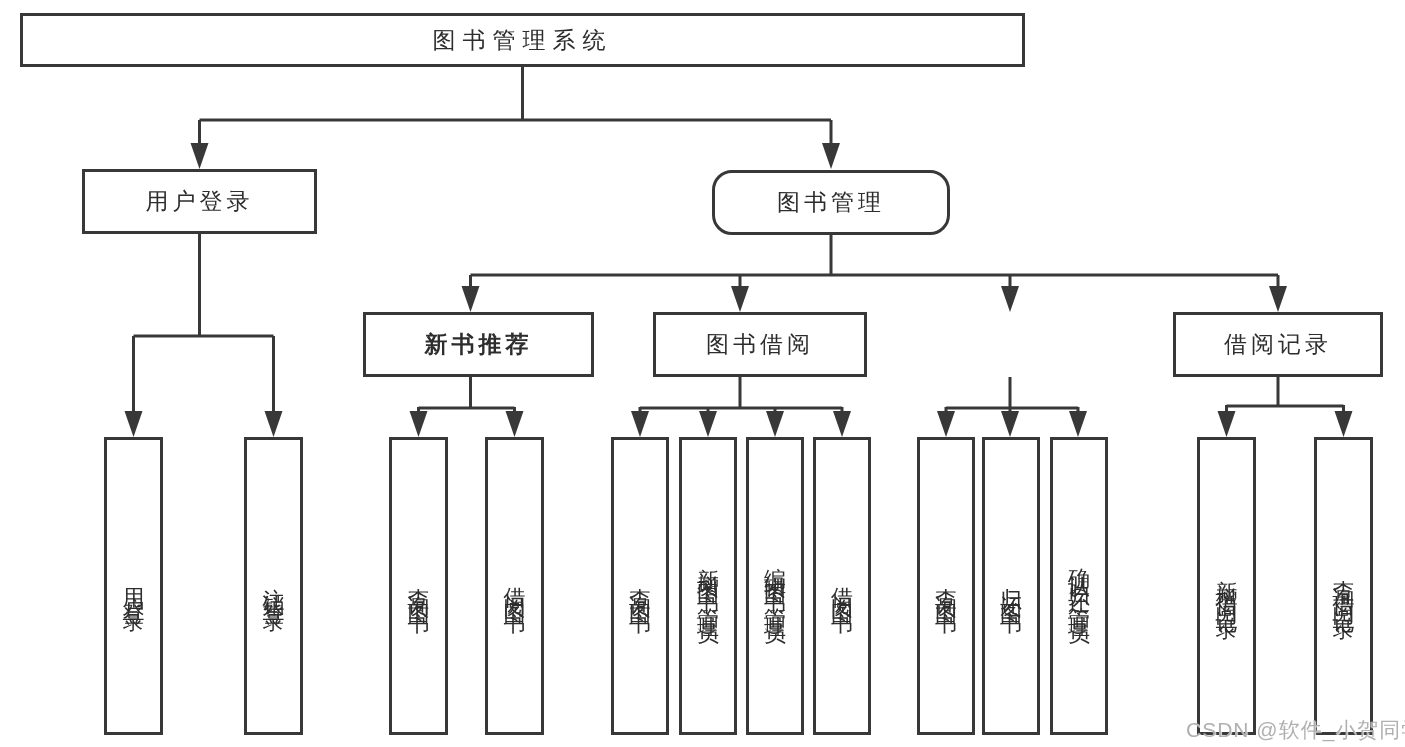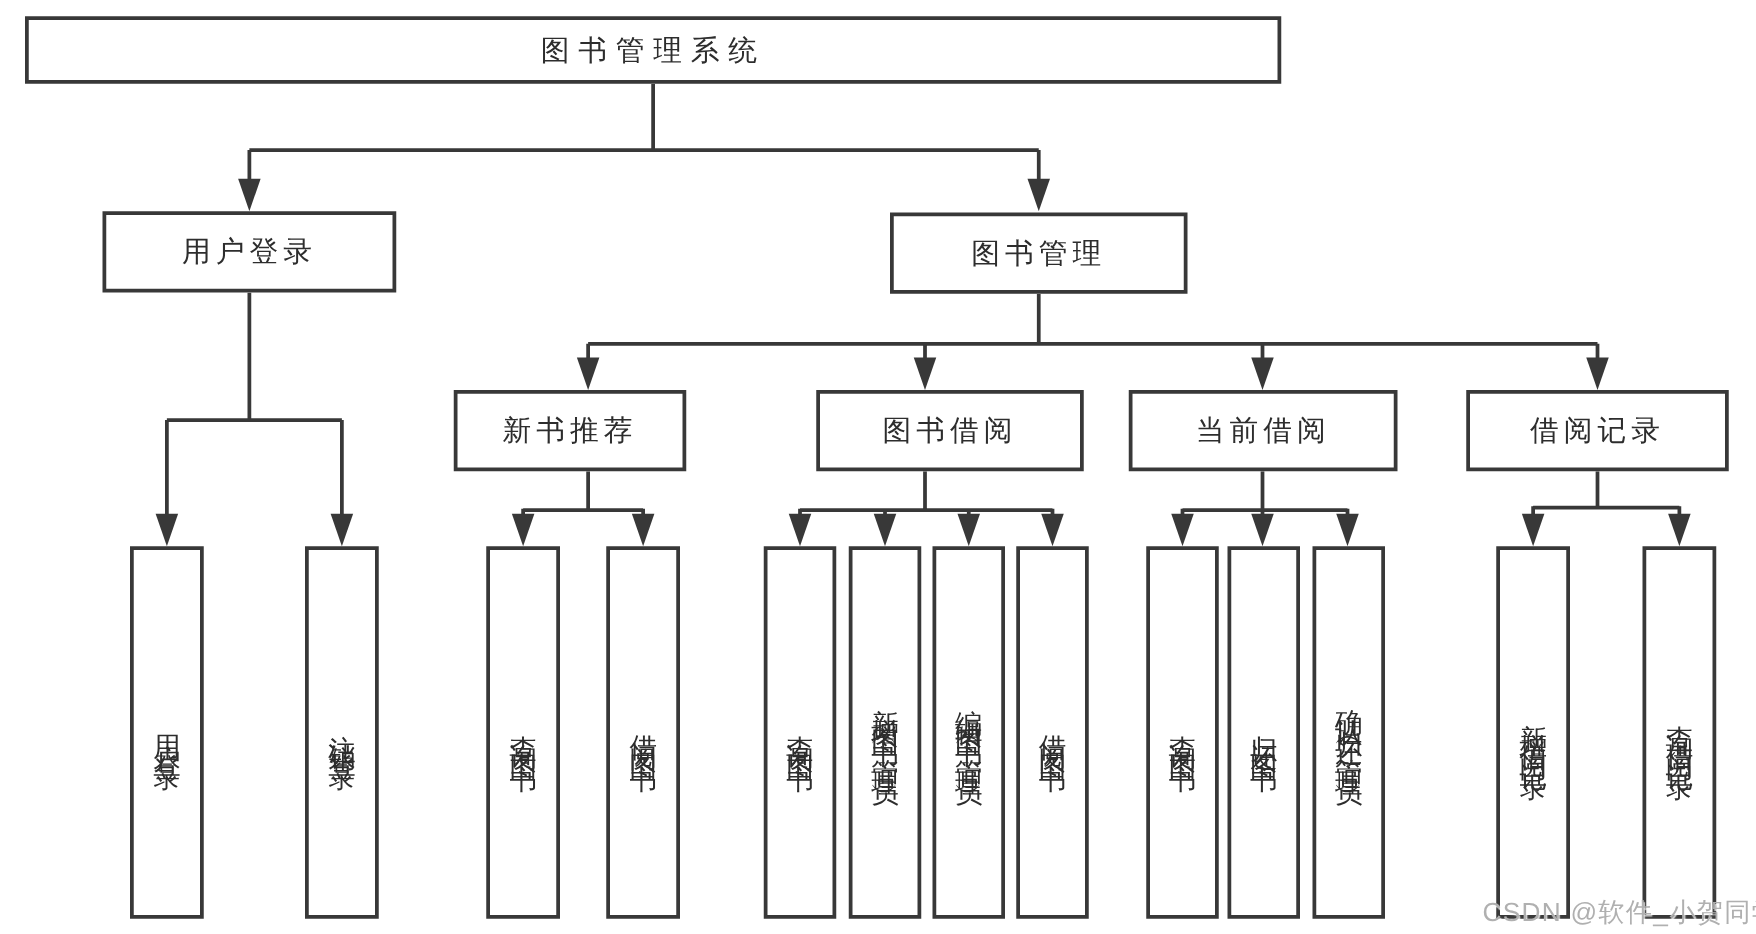--- a/index.html
+++ b/index.html
@@ -123,25 +123,24 @@
       <polygon points="1001,411 1019,411 1010,437"></polygon>
       <polygon points="1069,411 1087,411 1078,437"></polygon>
       <polygon points="1217.5,411 1235.5,411 1226.5,437"></polygon>
       <polygon points="1334.5,411 1352.5,411 1343.5,437"></polygon>
     </g>
   </svg>
 
   <div class="hbox root" style="left:20px; top:13px; width:1005px; height:54px;text-align:center;">图书管理系统</div>
 
   <div class="hbox" style="left:82px; top:169px; width:235px; height:65px;">用户登录</div>
-  <div class="hbox" style="left:712px; top:170px; width:238px; height:65px;">图书管理</div>
+  <div class="hbox" style="left:712px; top:170px; width:238px; height:65px;border-radius:20px;">图书管理</div>
 
-  <div class="hbox" style="left:363px; top:312px; width:186px; height:65px;">新书推荐</div>
+  <div class="hbox" style="left:363px; top:312px; width:231px; height:65px;font-weight:bold;">新书推荐</div>
   <div class="hbox" style="left:633px; top:312px; width:214px; height:65px;margin-left:20px;">图书借阅</div>
-  <div class="hbox" style="left:903px; top:312px; width:215px; height:65px;">当前借阅</div>
   <div class="hbox" style="left:1173px; top:312px; width:210px; height:65px;">借阅记录</div>
 
   <div class="vbox" style="left:104px; width:59px;">
     <span>用户登录</span>
   </div>
   <div class="vbox" style="left:244px; width:59px;">
     <span>注销登录</span>
   </div>
 
   <div class="vbox" style="left:389px; width:59px;">

